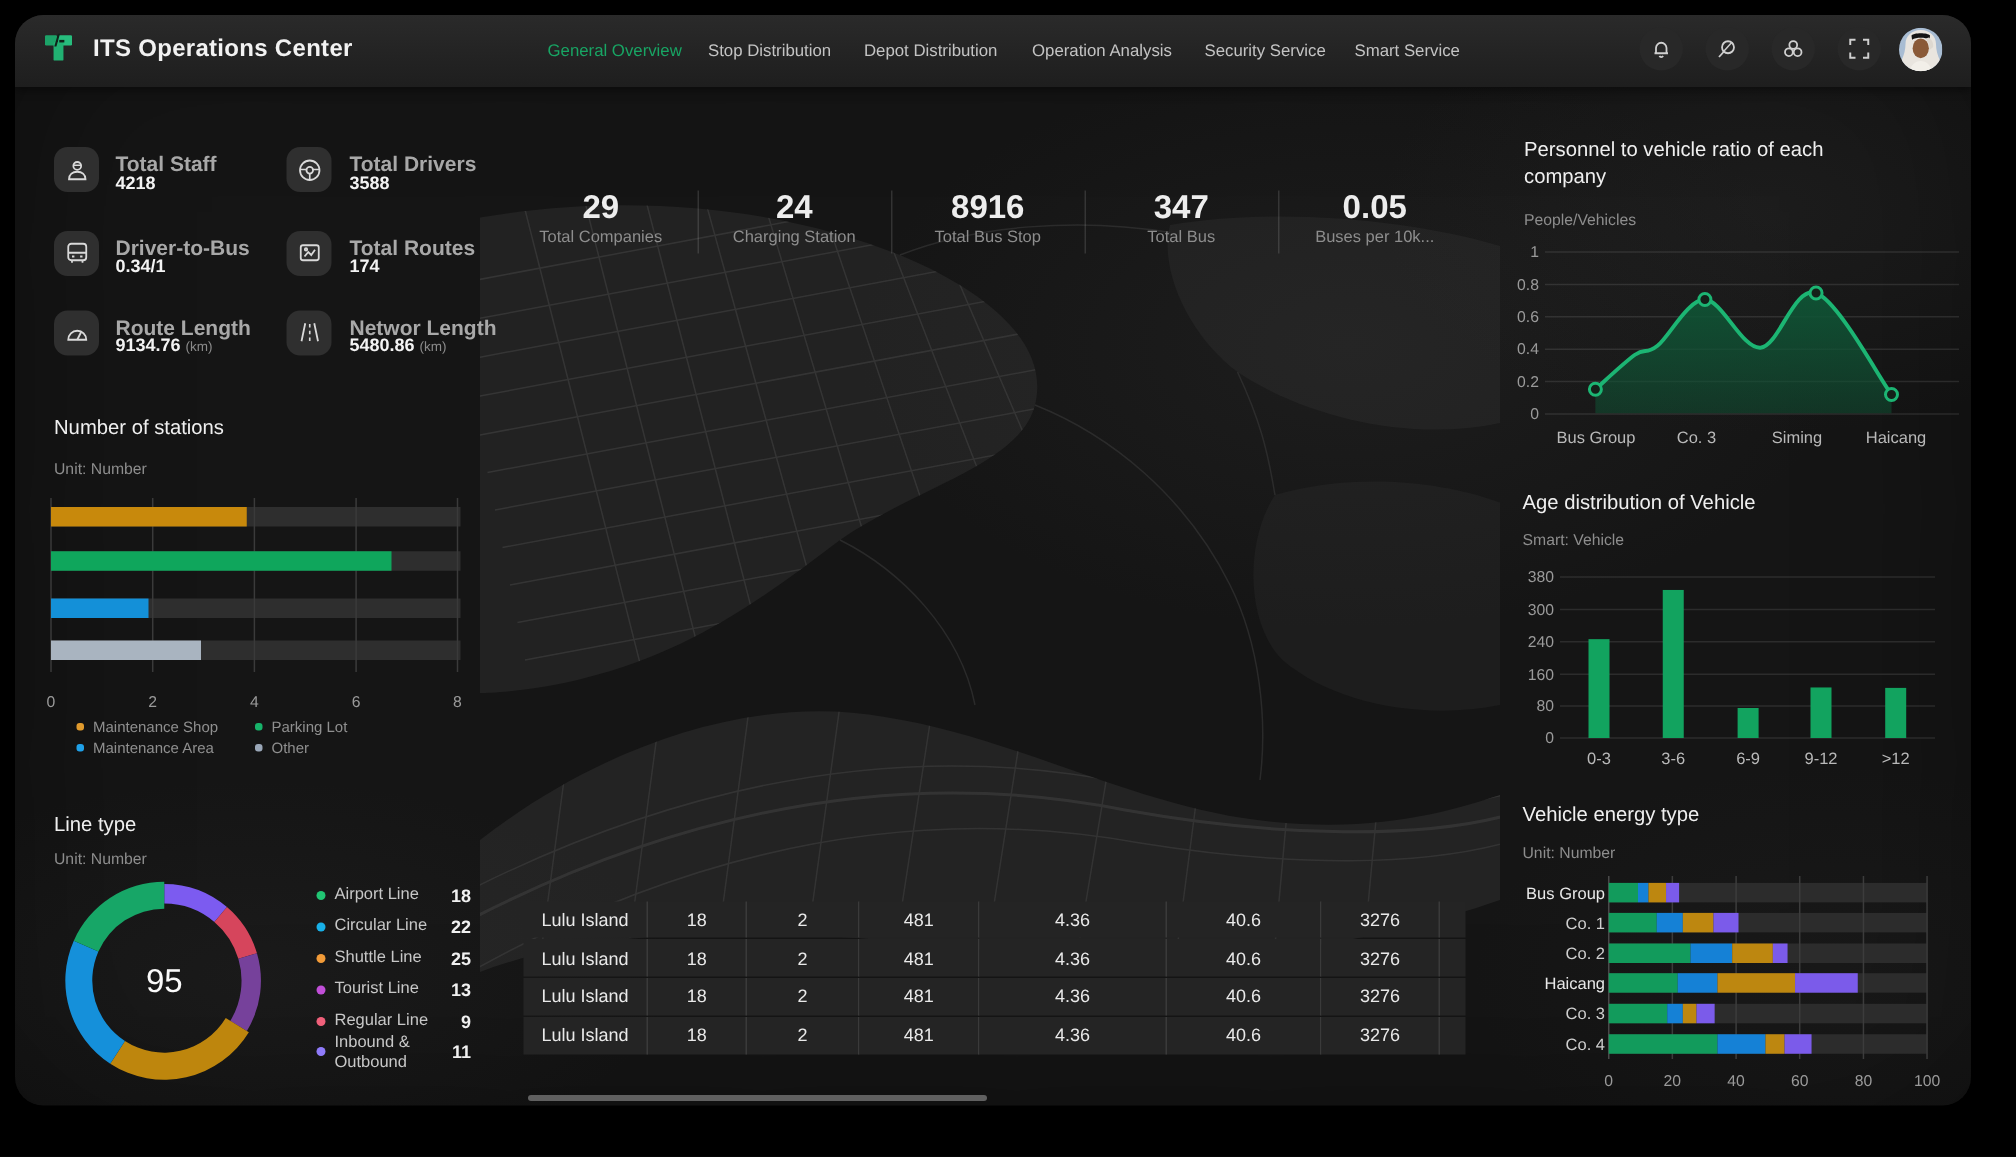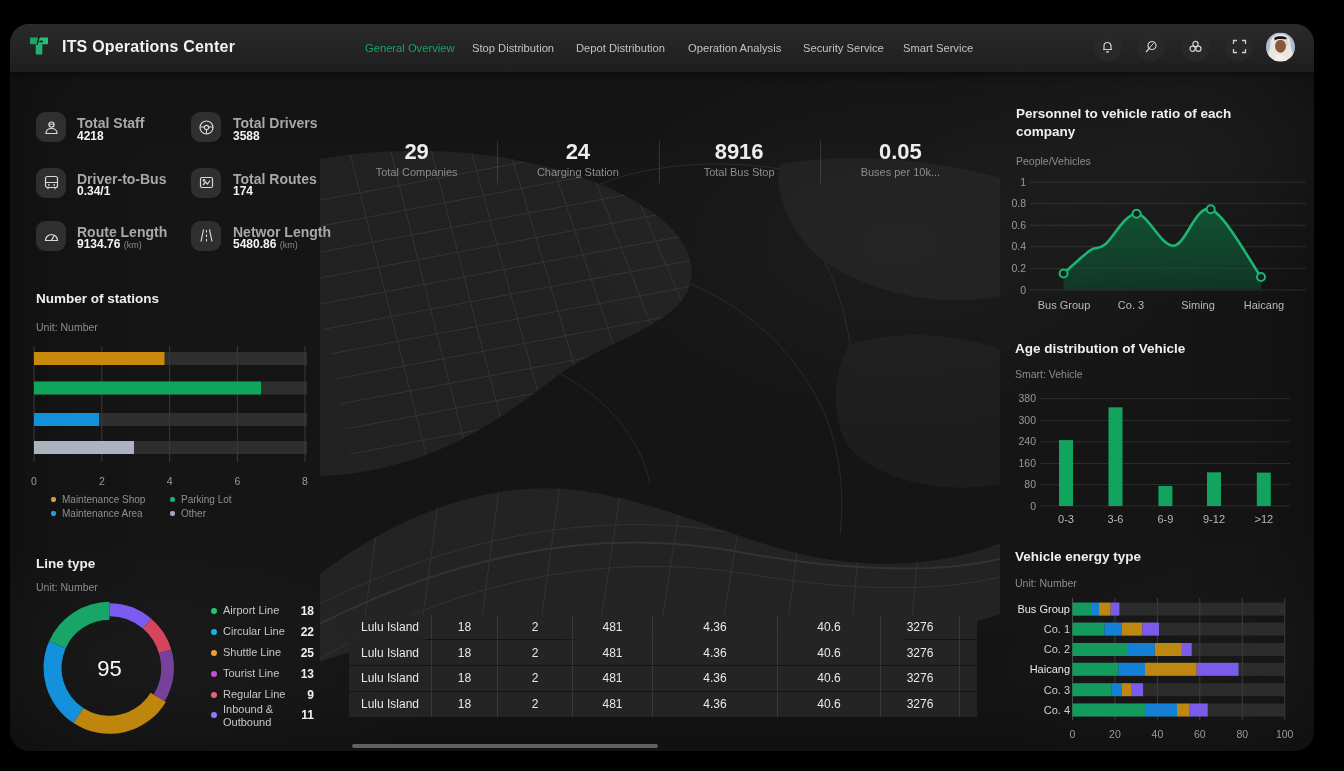--- a/index.html
+++ b/index.html
@@ -1,30 +1,30 @@
 <!DOCTYPE html>
 <html><head>
 <meta charset="utf-8">
 <style>
 * { margin:0; padding:0; box-sizing:border-box; }
 html,body { width:1344px; height:771px; background:#000; overflow:hidden;
   font-family:"Liberation Sans", sans-serif; }
-.app { position:absolute; left:10px; top:24px; width:1304px; height:727px;
+.app { position:absolute; left:10px; top:10px; width:1304px; height:727px;
   border-radius:19px; background:#151515; overflow:hidden;
   box-shadow:inset 0 0 110px rgba(0,0,0,0.38); }
 .wrap { position:absolute; left:-10px; top:-10px; width:1344px; height:771px; }
 .hdr { position:absolute; left:0; top:0; width:100%; height:48px;
   background:linear-gradient(180deg,#2a2a2a,#1e1e1e);
   box-shadow:0 2px 6px rgba(0,0,0,0.45); }
 .abs { position:absolute; }
 .title { color:#f2f2f2; font-size:16px; font-weight:700; letter-spacing:.2px; }
 .nav { font-size:11.2px; color:#c3c3c3; }
 .nav.on { color:#18a564; }
 .cir { position:absolute; width:29px; height:29px; border-radius:50%; background:#282828; }
-.sec-t { color:#efefef; font-size:13.5px; font-weight:700; }
+.sec-t { color:#efefef; font-size:13.5px; font-weight:400; }
 .unit { color:#8d8d8d; font-size:10.5px; }
 
 .sic { position:absolute; width:30px; height:30px; border-radius:9px; background:#2f2f2f;
   display:flex; align-items:center; justify-content:center; }
 .slab { position:absolute; font-size:14px; color:#a8a8a8;font-weight:bold; }
 .sval { position:absolute; font-size:12px; font-weight:700; color:#f3f3f3; }
 .sval .km { font-size:9px; color:#8a8a8a; font-weight:400; }
 
 .tstats { position:absolute; left:336px; top:87px; width:645px; height:48px; display:flex; }
 .tcol { flex:1; text-align:center; position:relative;margin-top:40px; }
@@ -206,20 +206,24 @@
           <div class="tnum">29</div>
           <div class="tlab">Total Companies</div>
         </div>
     <div class="tcol">
           <div class="tnum">24</div>
           <div class="tlab">Charging Station</div>
         </div>
     <div class="tcol">
           <div class="tnum">8916</div>
           <div class="tlab">Total Bus Stop</div>
+        </div>
+    <div class="tcol">
+          <div class="tnum">347</div>
+          <div class="tlab">Total Bus</div>
         </div>
     <div class="tcol">
           <div class="tnum">0.05</div>
           <div class="tlab">Buses per 10k...</div>
         </div>
   </div>
 
   <div class="abs sec-t" style="left:36px;top:277px">Number of stations</div>
   <div class="abs unit" style="left:36px;top:307px">Unit: Number</div>
   <svg class="abs" style="left:30px;top:330px" width="300" height="150" viewBox="0 0 300 150">

